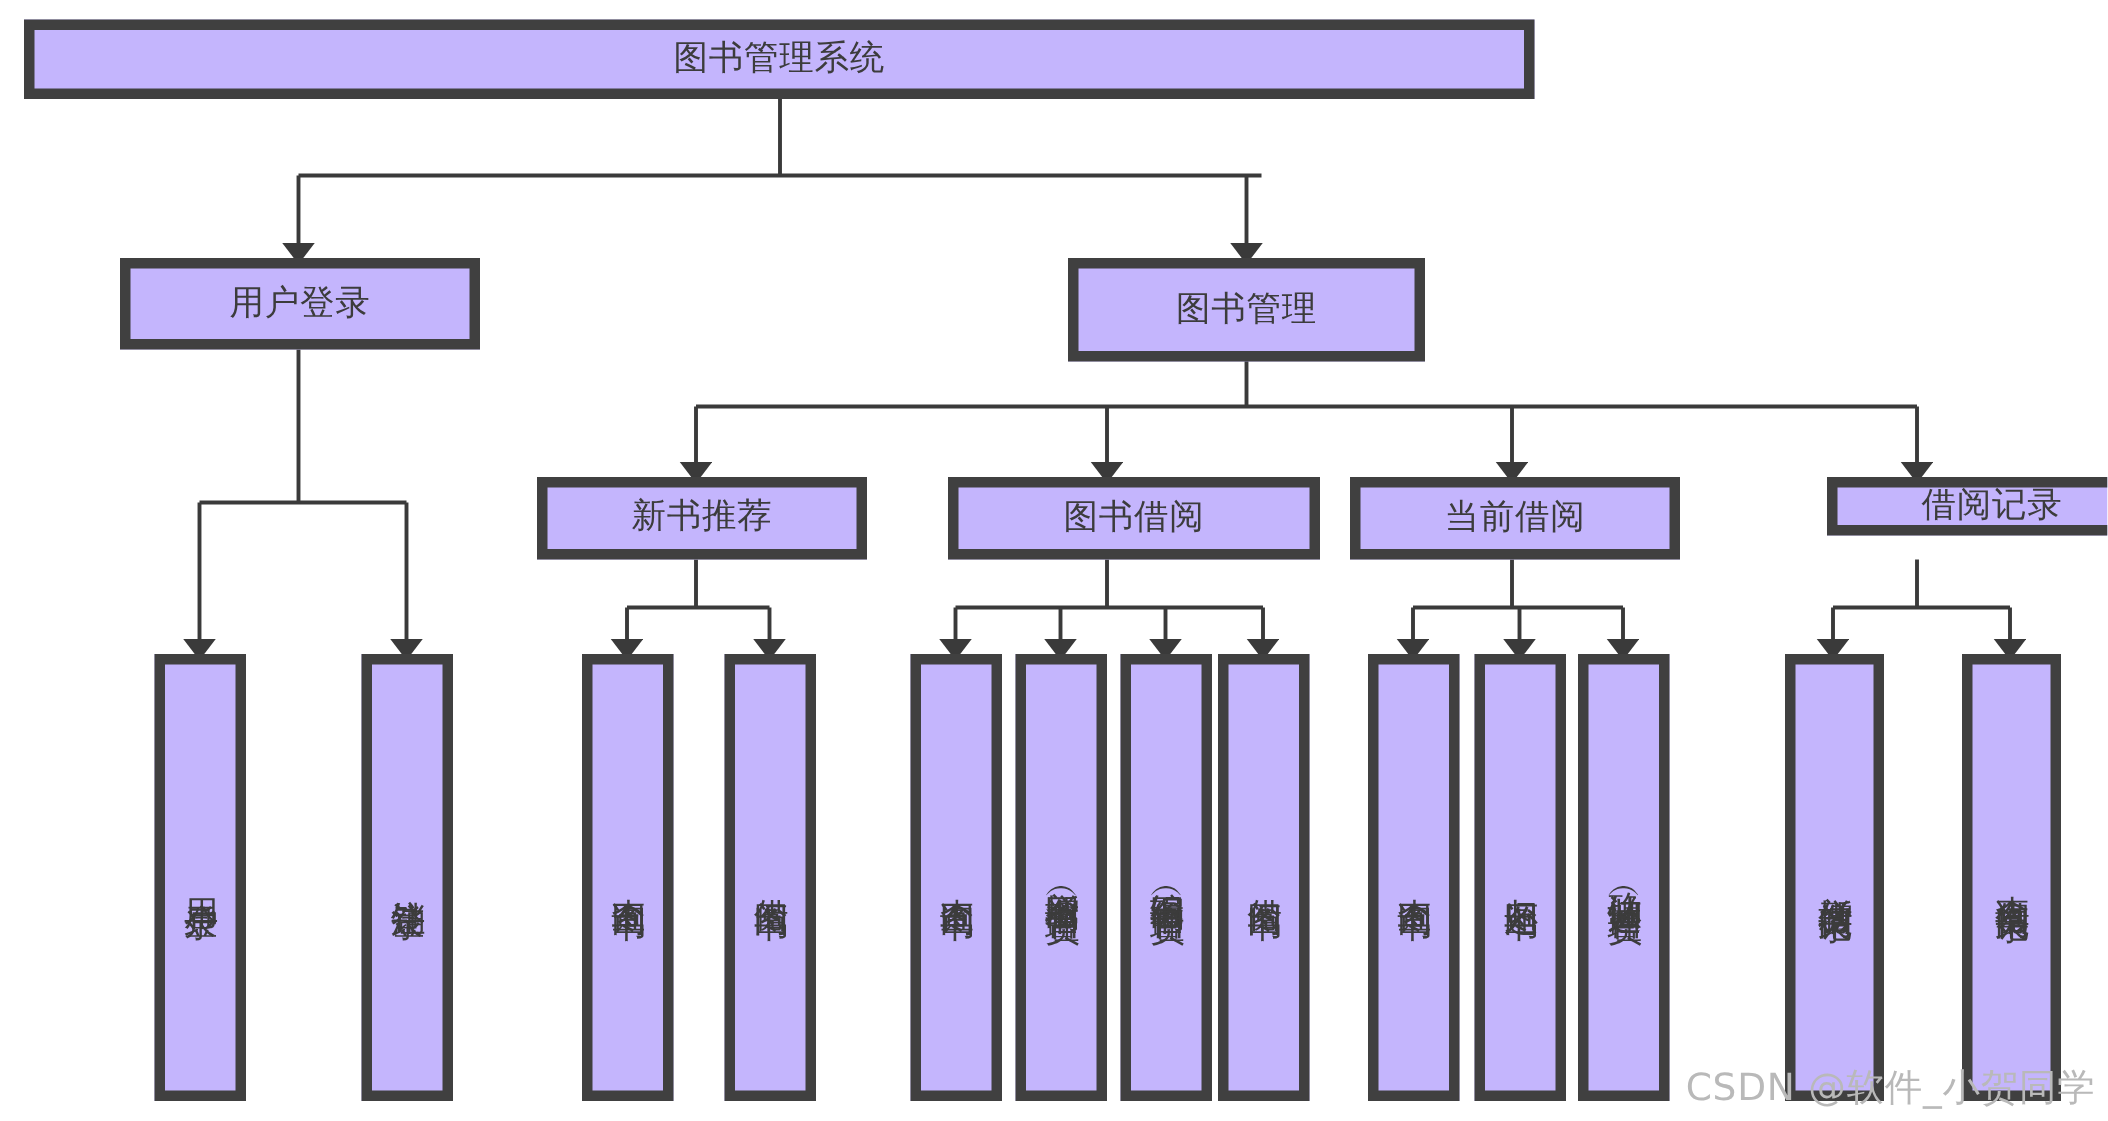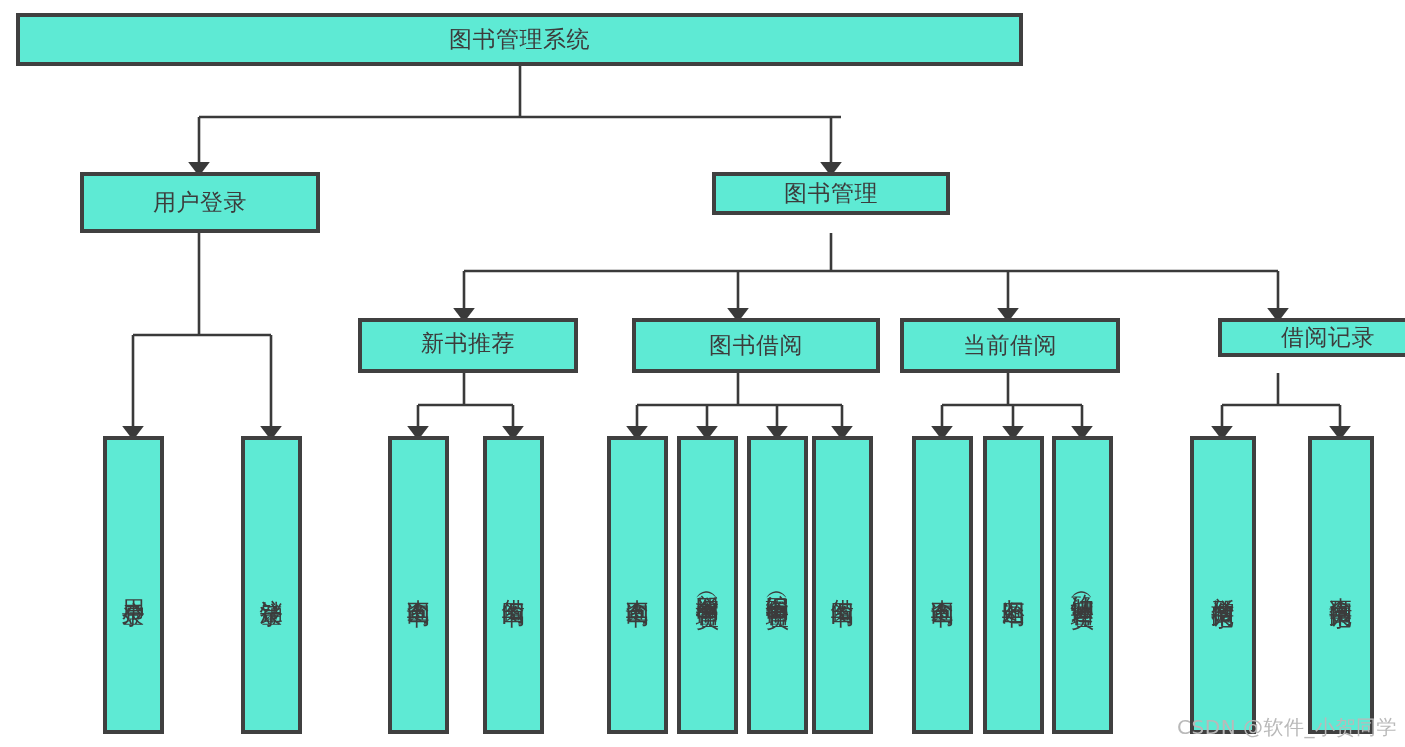--- a/index.html
+++ b/index.html
@@ -21,22 +21,22 @@
   #diagram-svg {
     position: absolute;
     left: 0;
     top: 0;
     width: 1405px;
     height: 747px;
   }
   .node-box {
     position: absolute;
     box-sizing: border-box;
-    border: 4px solid #404040;
-    background: #5eead4;
+    border: 7px solid #404040;
+    background: #c4b5fd;
     display: flex;
     align-items: center;
     justify-content: center;
     color: #3c3c3c;
   }
   .node-box.horiz {
     font-size: 23px;
     letter-spacing: 0.5px;
     line-height: 1.2;
   }
@@ -52,21 +52,21 @@
     justify-content: center;
     white-space: nowrap;
   }
   .node-label {
     display: block;
   }
   .watermark {
     position: absolute;
     right: 8px;
     bottom: 6px;
-    font-size: 20px;
+    font-size: 25px;
     color: #b9b9b9;
     letter-spacing: 0.5px;
     white-space: nowrap;
     pointer-events: none;
   }
 </style>
 </head>
 <body>
 
 <div id="diagram-root">
@@ -122,21 +122,21 @@
   </svg>
 
   <div class="node-box horiz" style="left:16px; top:13px; width:1007px; height:53px;">
     <span class="node-label">图书管理系统</span>
   </div>
 
   <div class="node-box horiz" style="left:80px; top:172px; width:240px; height:61px;">
     <span class="node-label">用户登录</span>
   </div>
 
-  <div class="node-box horiz" style="left:712px; top:172px; width:238px; height:43px;">
+  <div class="node-box horiz" style="left:712px; top:172px; width:238px; height:69px;">
     <span class="node-label">图书管理</span>
   </div>
 
   <div class="node-box horiz" style="left:358px; top:318px; width:220px; height:55px;font-family:Liberation Mono, monospace;">
     <span class="node-label">新书推荐</span>
   </div>
 
   <div class="node-box horiz" style="left:632px; top:318px; width:248px; height:55px;">
     <span class="node-label">图书借阅</span>
   </div>

